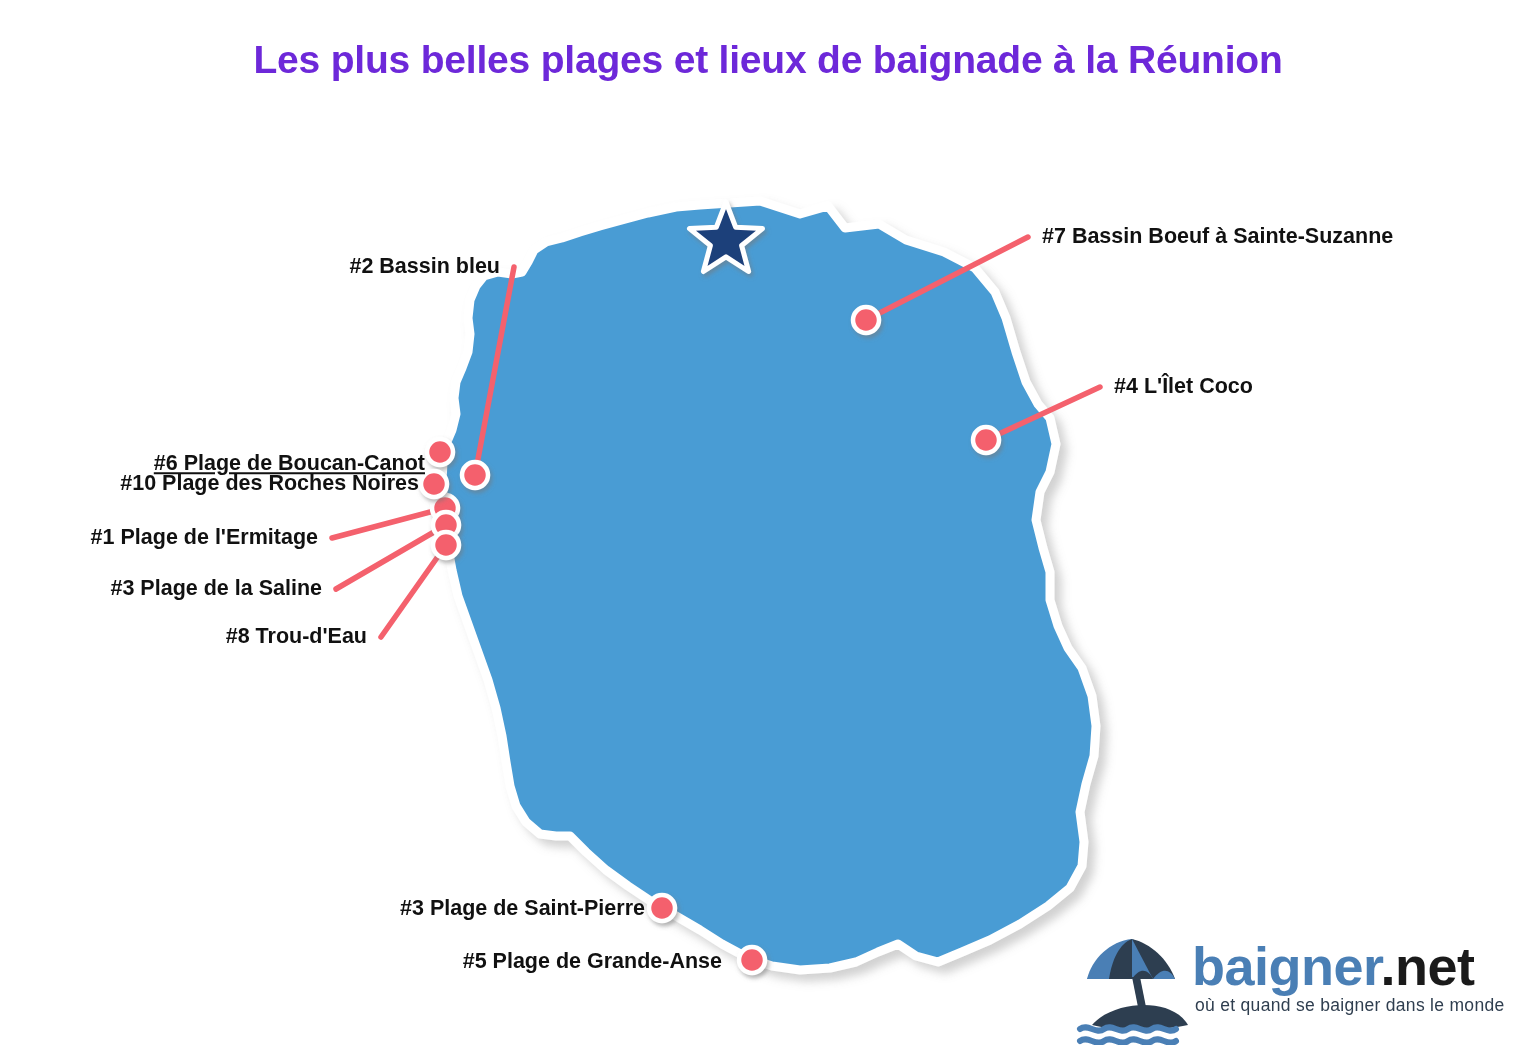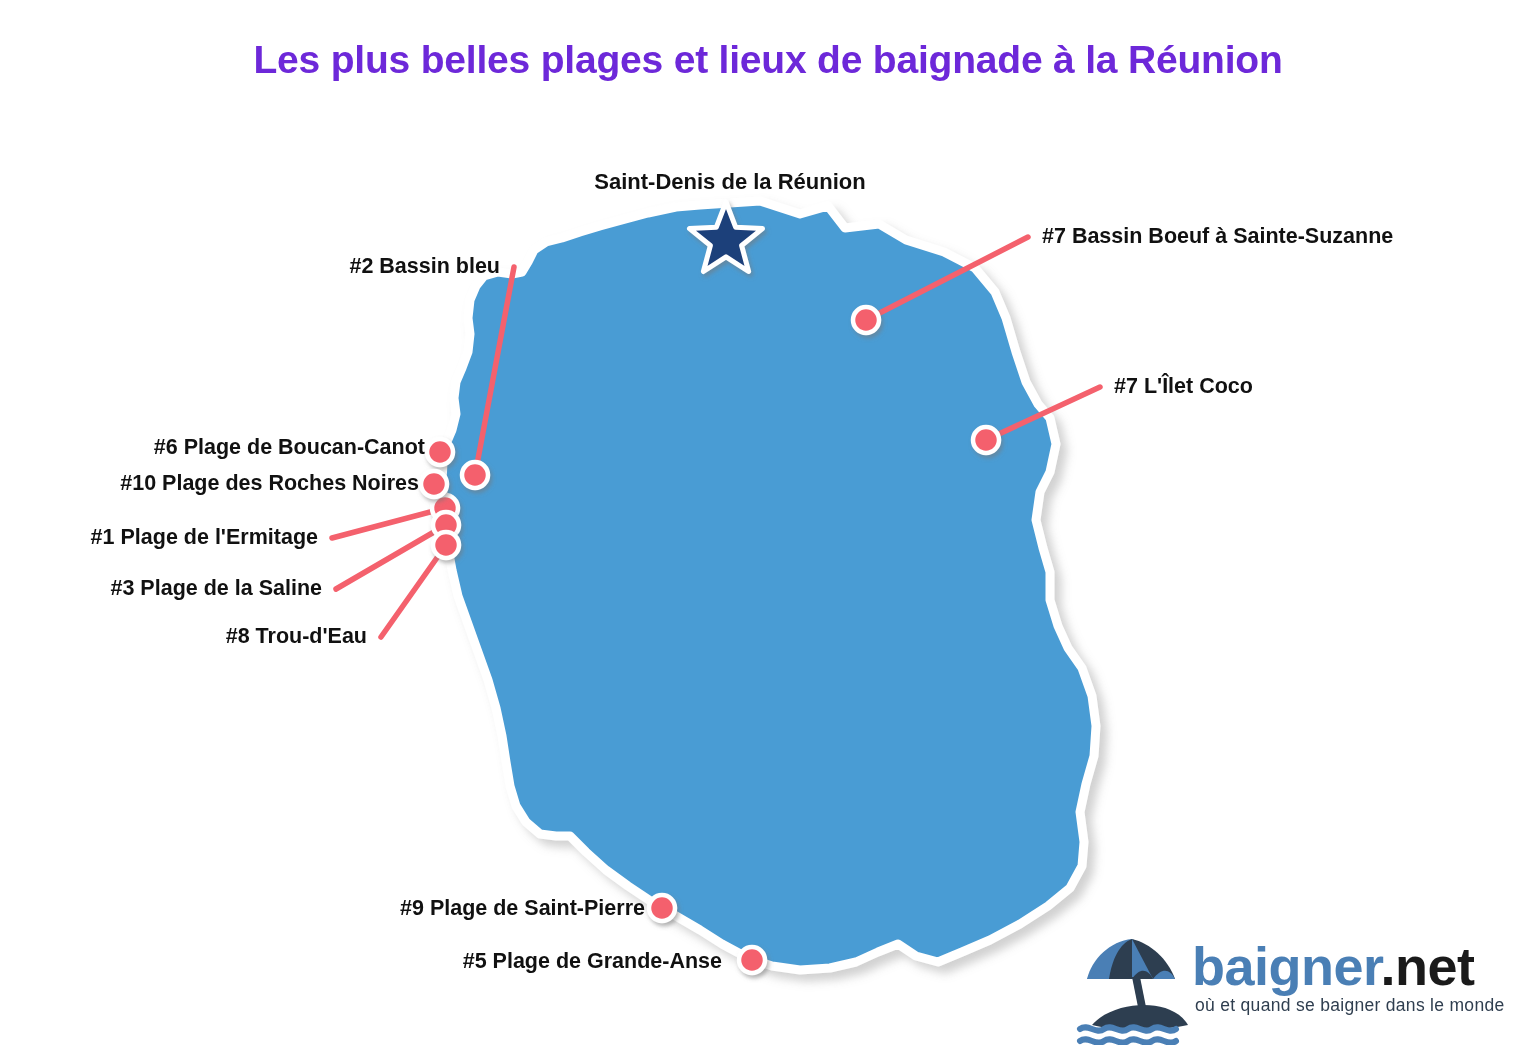--- a/index.html
+++ b/index.html
@@ -164,30 +164,29 @@
         <circle cx="446" cy="545" r="13" fill="#f4616d" stroke="#ffffff" stroke-width="4.5" filter="url(#dot-shadow)"></circle>
         <circle cx="662" cy="908" r="13" fill="#f4616d" stroke="#ffffff" stroke-width="4.5" filter="url(#dot-shadow)"></circle>
         <circle cx="434" cy="484" r="13" fill="#f4616d" stroke="#ffffff" stroke-width="4.5" filter="url(#dot-shadow)"></circle>
       </g>
   </svg>
 
   <div id="labels-layer">
       <div class="map-label right-align" style="left: 318px; top: 538px;">#1 Plage de l'Ermitage</div>
       <div class="map-label right-align" style="left: 500px; top: 267px;">#2 Bassin bleu</div>
       <div class="map-label right-align" style="left: 322px; top: 589px;">#3 Plage de la Saline</div>
-      <div class="map-label left-align" style="left: 1114px; top: 387px;">#7 L'Îlet Coco</div>
+      <div class="map-label left-align" style="left: 1114px; top: 387px;">#4 L'Îlet Coco</div>
       <div class="map-label right-align" style="left: 722px; top: 962px;">#5 Plage de Grande-Anse</div>
-      <div class="map-label right-align" style="left: 425px; top: 448px;">#6 Plage de Boucan-Canot</div>
+      <div class="map-label right-align" style="left: 425px; top: 464px; text-decoration: underline;">#6 Plage de Boucan-Canot</div>
       <div class="map-label left-align" style="left: 1042px; top: 237px;">#7 Bassin Boeuf à Sainte-Suzanne</div>
       <div class="map-label right-align" style="left: 367px; top: 637px;">#8 Trou-d'Eau</div>
-      <div class="map-label right-align" style="left: 645px; top: 909px;">#9 Plage de Saint-Pierre</div>
+      <div class="map-label right-align" style="left: 645px; top: 909px;">#3 Plage de Saint-Pierre</div>
       <div class="map-label right-align" style="left: 419px; top: 484px;">#10 Plage des Roches Noires</div>
     </div>
 
-  <div id="capital-label" style="left: 730px; top: 182px;">Saint-Denis de la Réunion</div>
 </div>
 
 <div id="brand-logo">
   <svg id="brand-mark" viewBox="0 0 130 120">
 
     <g>
       <path fill="#4a7fb5" d="M62 14 C 40 16 22 34 17 54 L 62 54 Z"></path>
       <path fill="#2d3e50" d="M62 14 C 50 18 42 34 39 54 L 62 54 Z"></path>
       <path fill="#4a7fb5" d="M62 14 C 72 18 80 34 83 54 L 62 54 Z"></path>
       <path fill="#2d3e50" d="M62 14 C 80 18 98 34 105 54 L 83 54 Z"></path>

